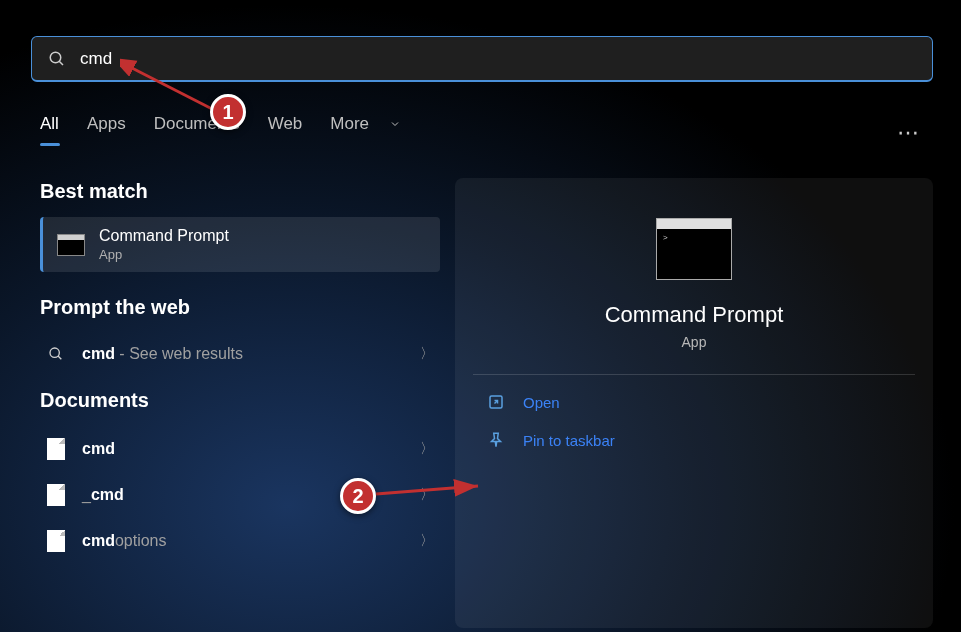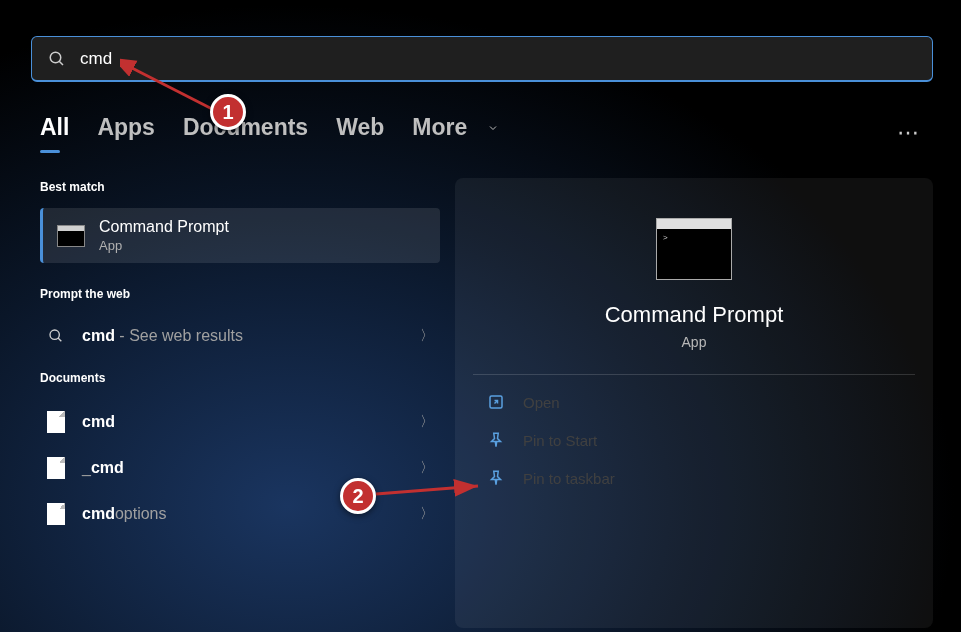--- a/index.html
+++ b/index.html
@@ -38,25 +38,24 @@
   .tabs-row {
     position: absolute;
     top: 114px;
     left: 40px;
     display: flex;
     align-items: center;
     gap: 28px;
   }
   .tab {
     color: #bfbfbf;
-    font-size: 23px;
+    font-size: 17px;
     cursor: pointer;
     padding-bottom: 8px;
     position: relative;
-    font-weight: bold;
   }
   .tab.active { color: #ffffff; }
   .tab.active::after {
     content: "";
     position: absolute;
     left: 0; bottom: -4px;
     width: 20px; height: 3px;
     background: #4a90d9;
     border-radius: 2px;
   }
@@ -70,21 +69,21 @@
     letter-spacing: 2px;
     cursor:pointer;
   }
   .left-col {
     position: absolute;
     top: 180px;
     left: 40px;
     width: 400px;
   }
   .section-head {
-    font-size: 12px;
+    font-size: 20px;
     font-weight: 600;
     margin-bottom: 14px;
     color:#ffffff;
   }
   .best-match-item {
     background: rgba(255,255,255,0.10);
     border-left: 3px solid #4a90d9;
     border-radius: 4px;
     padding: 10px 14px;
     display: flex;
@@ -145,21 +144,21 @@
     content:"";position:absolute;top:0;left:0;right:0;height:10px;background:#e0e0e0;
   }
   .preview-icon::after{
     content:">";position:absolute;top:14px;left:6px;font-size:8px;color:#ccc;
   }
   .preview-title { text-align:center; font-size:22px; color:#fff; }
   .preview-sub { text-align:center; font-size:14px; color:#b8b8b8; margin-top:6px; }
   .divider { height:1px; background:rgba(255,255,255,0.15); margin:24px 0 8px 0; }
   .action-row {
     display:flex; align-items:center; gap:18px;
-    padding:10px 14px; font-size:15px; color:#404040; cursor:pointer;
+    padding:10px 14px; font-size:15px; color:#3b82f6; cursor:pointer;
     border-radius:4px;
   }
   .action-row .aicon{ width:18px;height:18px; color:#5aa0e0; display:flex;align-items:center;justify-content:center;}
   
   .annot-badge {
     position:absolute;
     width:36px;height:36px;border-radius:50%;
     background:#c23030;border:3px solid #fff;
     color:#fff;font-size:20px;font-weight:600;
     display:flex;align-items:center;justify-content:center;
@@ -259,28 +258,20 @@
         </svg>
     </span>
     <span>Open</span>
   </div>
   <div class="action-row">
     <span class="aicon">
       <svg viewBox="0 0 24 24" width="18" height="18" fill="none" stroke="currentColor" stroke-width="2">
           <path d="M9 3h6l-1 7 4 4h-5l-1 7-1-7H6l4-4z"></path>
         </svg>
     </span>
-    <span>Pin to Start</span>
-  </div>
-  <div class="action-row">
-    <span class="aicon">
-      <svg viewBox="0 0 24 24" width="18" height="18" fill="none" stroke="currentColor" stroke-width="2">
-          <path d="M9 3h6l-1 7 4 4h-5l-1 7-1-7H6l4-4z"></path>
-        </svg>
-    </span>
     <span>Pin to taskbar</span>
   </div>
 </div>
 
 <svg class="arrow-svg" style="top:58px;left:120px" width="120" height="70">
   <defs>
       <marker id="ah1" markerWidth="10" markerHeight="10" refX="2" refY="3" orient="auto">
         <path d="M0,0 L0,6 L8,3 z" fill="#c23030"></path>
       </marker>
     </defs>

